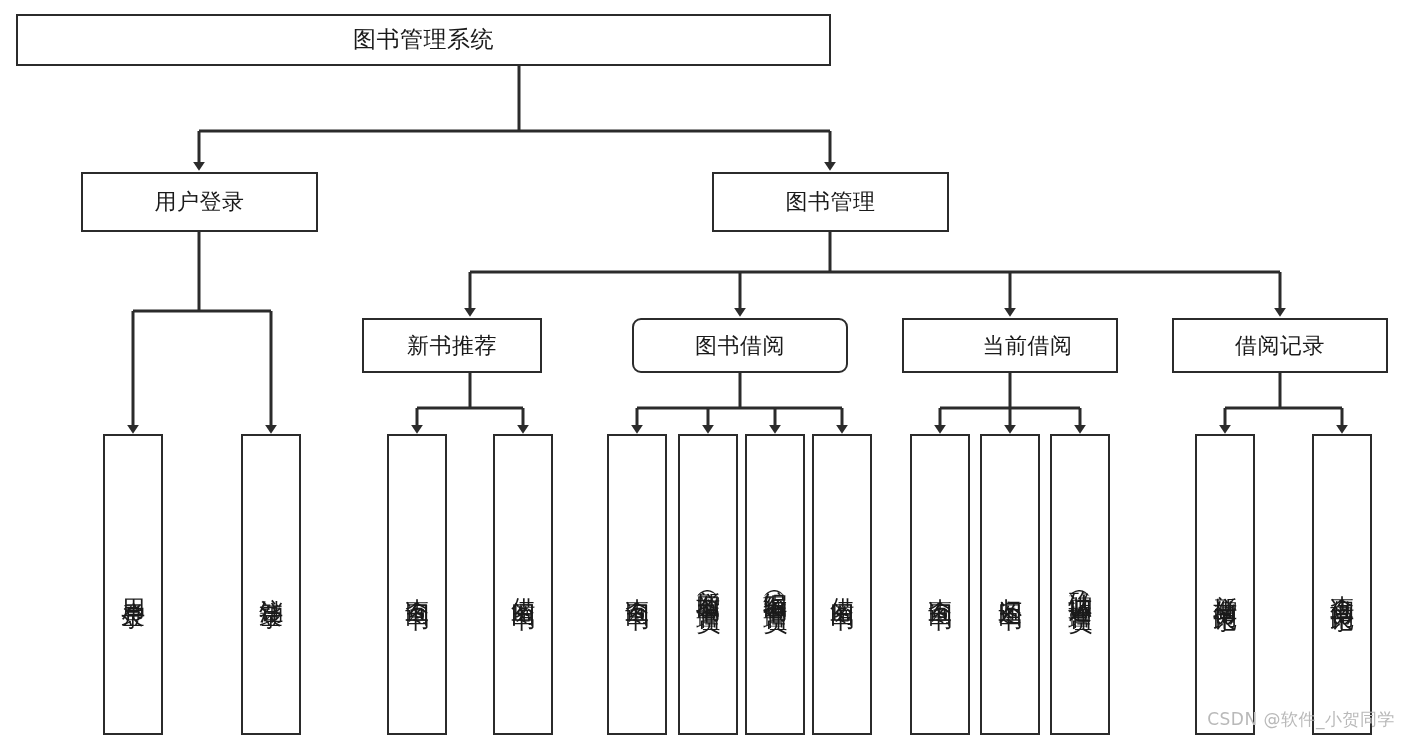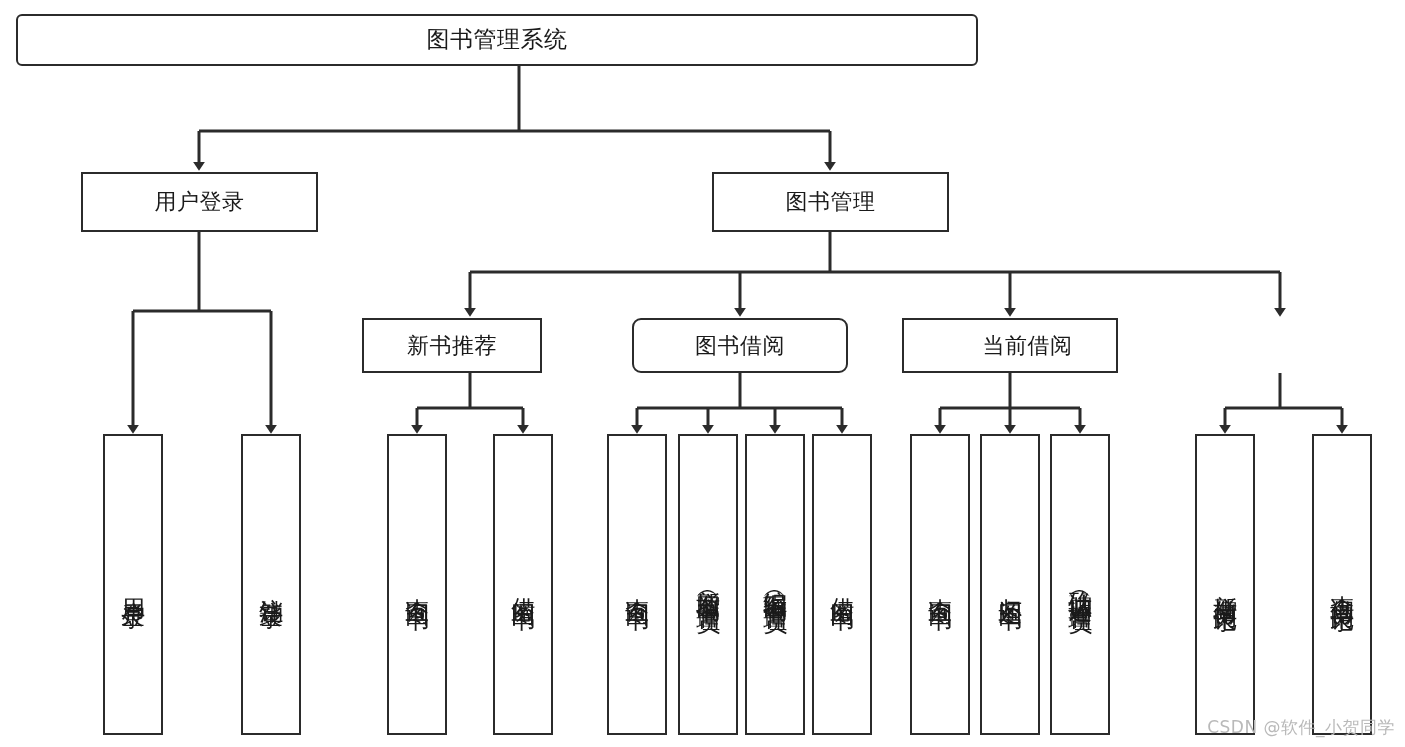--- a/index.html
+++ b/index.html
@@ -58,21 +58,21 @@
     text-orientation: upright;
     font-size: 24px;
     line-height: 1.1;
     letter-spacing: 3px;
     white-space: nowrap;
     max-height: 100%;
   }
   .watermark {
     position: absolute;
     right: 10px;
-    bottom: 8px;
+    bottom: 16px;
     font-size: 17px;
     color: #b9b9b9;
     z-index: 5;
     white-space: nowrap;
     letter-spacing: 0.5px;
     text-align: right;
   }
 </style>
 </head>
 <body>
@@ -126,21 +126,21 @@
       <path d="M1080,408 L1080,426" marker-end="url(#arrow)"></path>
 
       <path d="M1280,373 L1280,408"></path>
       <path d="M1225,408 L1342,408"></path>
       <path d="M1225,408 L1225,426" marker-end="url(#arrow)"></path>
       <path d="M1342,408 L1342,426" marker-end="url(#arrow)"></path>
 
     </g>
   </svg>
 
-  <div class="node root horiz" style="left:16px; top:14px; width:962px; height:52px;border-radius:6px;">
+  <div class="node root horiz" style="left:16px; top:14px; width:815px; height:52px;">
     <span class="label">图书管理系统</span>
   </div>
 
   <div class="node horiz" style="left:81px; top:172px; width:237px; height:60px;">
     <span class="label">用户登录</span>
   </div>
 
   <div class="node horiz" style="left:712px; top:172px; width:237px; height:60px;">
     <span class="label">图书管理</span>
   </div>
@@ -150,20 +150,23 @@
   </div>
 
   <div class="node horiz" style="left:632px; top:318px; width:216px; height:55px;border-radius:9px;">
     <span class="label">图书借阅</span>
   </div>
 
   <div class="node horiz" style="left:902px; top:318px; width:216px; height:55px;padding-left:35px;">
     <span class="label">当前借阅</span>
   </div>
 
+  <div class="node horiz" style="left:1172px; top:318px; width:216px; height:55px;">
+    <span class="label">借阅记录</span>
+  </div>
 
   <div class="node vert" style="left:103px; top:434px; width:60px; height:301px;">
     <span class="label">用户登录</span>
   </div>
 
   <div class="node vert" style="left:241px; top:434px; width:60px; height:301px;">
     <span class="label">注销登录</span>
   </div>
 
   <div class="node vert" style="left:387px; top:434px; width:60px; height:301px;">

